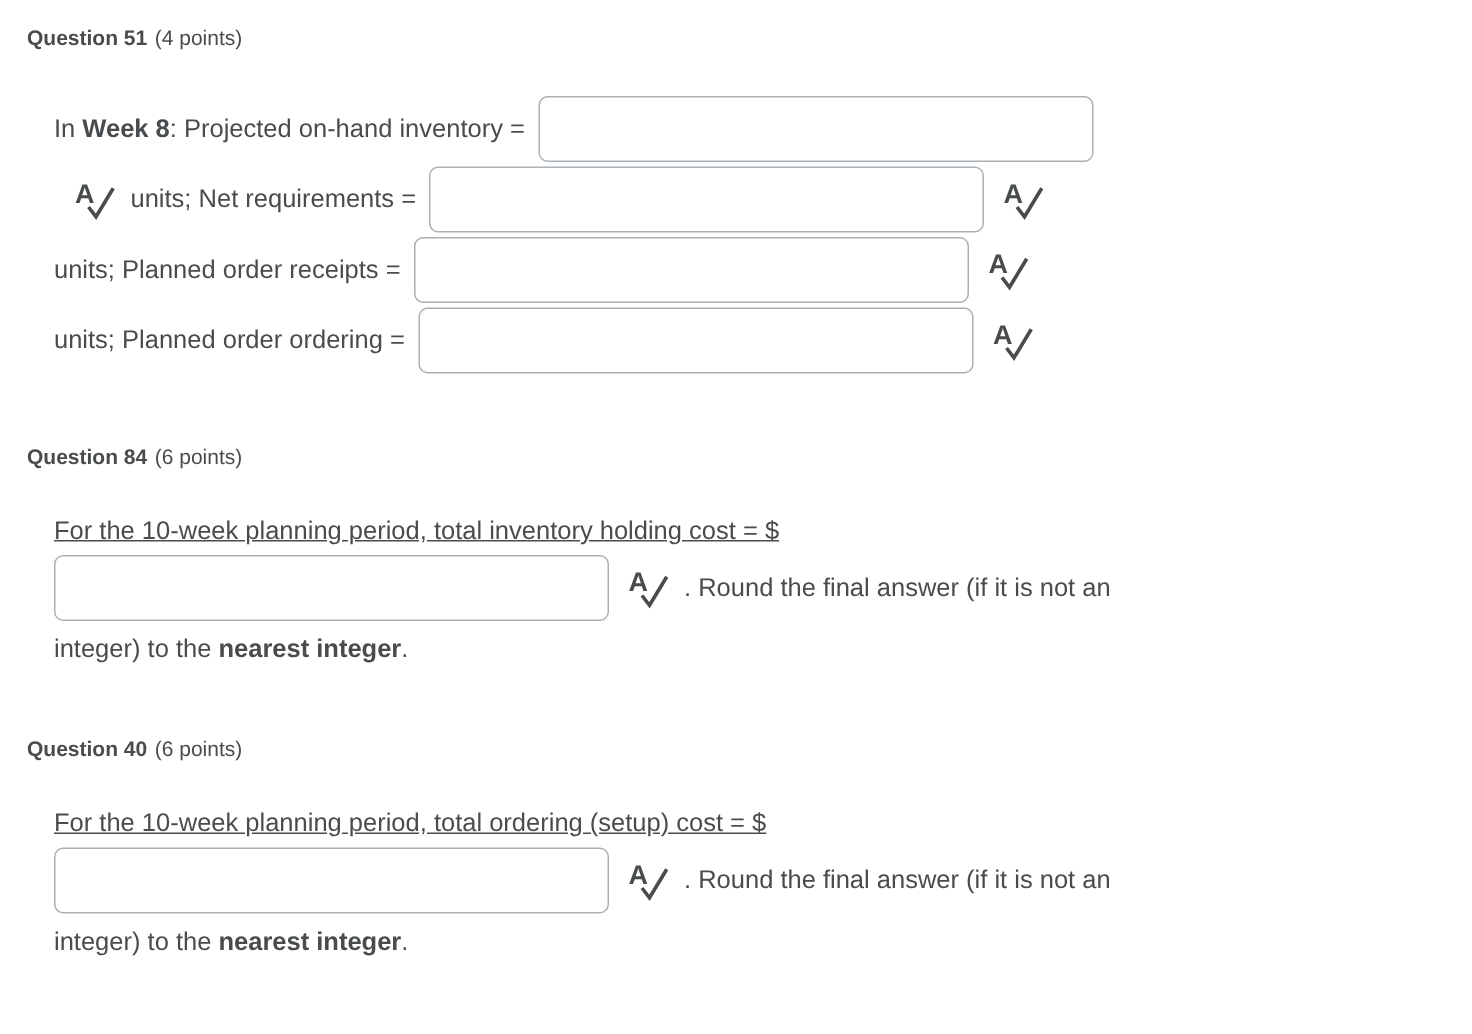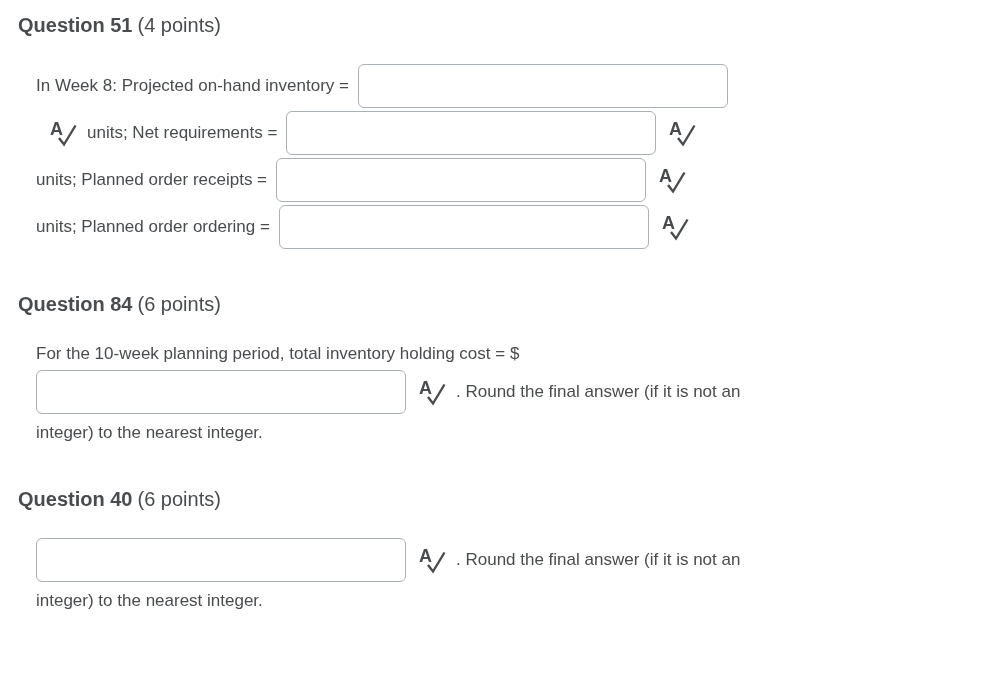--- a/index.html
+++ b/index.html
@@ -10,31 +10,31 @@
     padding: 14px 0 0 18px;
     background: #ffffff;
     color: #494c4e;
     font-family: "Liberation Sans", sans-serif;
     font-size: 17px;
     overflow: hidden;
   }
   section.question { margin-bottom: 44px; }
   .q-header {
     margin: 0 0 27px 0;
-    font-size: 20px;
+    font-size: 14px;
     line-height: 23px;
     font-weight: 400;
   }
   .q-title { font-weight: 700; }
   .q-points { margin-left: 5px; }
   .q-body { margin-left: 18px; }
   .line { display: flex; align-items: center; }
   .q51-line { margin-bottom: 3px; }
   .txt { margin: 0; line-height: 22px; }
-  .txt strong, b { font-weight: 400; }
+  .txt strong, b { font-weight: 700; }
   .blank {
     width: 370px;
     height: 44px;
     flex: 0 0 auto;
     border: 1px solid #a9b1b5;
     border-radius: 6px;
     background: #ffffff;
     padding: 0 10px;
     font: inherit;
     color: inherit;
@@ -50,21 +50,21 @@
     font-size: 18px;
     font-weight: 700;
     fill: #494c4e;
   }
   .spell-svg path {
     stroke: #494c4e;
     stroke-width: 2.4;
     fill: none;
   }
   .after-gap { margin-top: 7px; }
-  .prompt-line { margin: 0 16px 5px 0; }
+  .prompt-line { margin: 0 16px 5px 0; text-decoration: underline; }
   .blank-row { margin-bottom: 8px; }
 </style>
 </head>
 <body>
 
 <section class="question">
   <h2 class="q-header">
     <span class="q-title">Question 51</span><span class="q-points">(4 points)</span>
   </h2>
   <div class="q-body">
@@ -140,20 +140,21 @@
 
   </div>
 </section>
 
 <section class="question">
   <h2 class="q-header">
     <span class="q-title">Question 40</span><span class="q-points">(6 points)</span>
   </h2>
   <div class="q-body">
 
+    <p class="txt prompt-line">For the 10-week planning period, total ordering (setup) cost = $</p>
 
     <div class="line blank-row">
       <input type="text" class="blank" value="" style="">
       <span class="spell-icon">
         <svg class="spell-svg" width="27" height="27" viewBox="0 0 27 27" aria-hidden="true">
           <text x="0" y="15">A</text>
           <path d="M9 18 L14 24.5 L25.5 5.5"></path>
         </svg>
       </span>
       <p class="txt">. Round the final answer (if it is not an</p>

